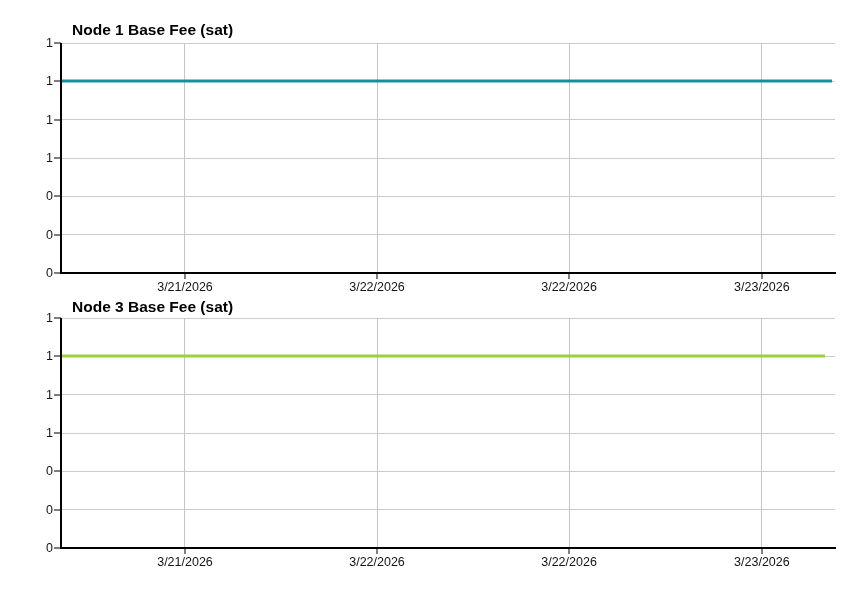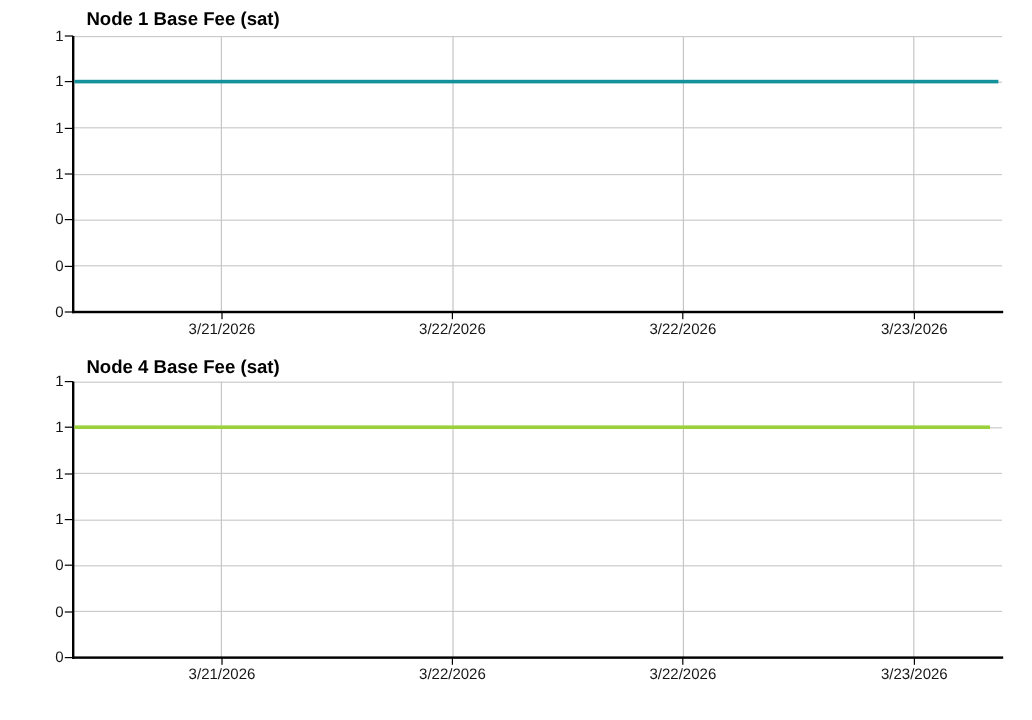--- a/index.html
+++ b/index.html
@@ -9,21 +9,21 @@
     height: 600px;
     background: #FFFFFF;
     overflow: hidden;
     font-family: "Liberation Sans", sans-serif;
   }
   .chart {
     position: absolute;
     left: 0;
     width: 860px;
   }
-  #chart0 { top: 2px;     height: 290px; }
+  #chart0 { top: 15px;     height: 290px; }
   #chart1 { top: 290px; height: 310px; }
   .chart-title {
     position: absolute;
     left: 72px;
     font-size: 15.5px;
     font-weight: 700;
     color: #000000;
     white-space: nowrap;
   }
   #chart0 .chart-title { top: 6px; }
@@ -144,21 +144,21 @@
       <div class="vgrid" style="left: calc(90.56% - 0.5px);"></div>
       <div class="xtick" style="left: 90.56%;"></div>
       <div class="xlab" style="left: 90.56%;">3/23/2026</div>
       <div class="spine-left"></div>
       <div class="spine-bottom"></div>
       <div class="dataline" style="top: 16.6667%; width: 99.5%; background: rgb(20, 146, 156);"></div>
     </div>
 </div>
 
 <div id="chart1" class="chart">
-  <div class="chart-title">Node 4 Base Fee (sat)</div>
+  <div class="chart-title">Node 3 Base Fee (sat)</div>
   <div class="plot">
       <div class="hgrid" style="top: calc(0% - 0.5px);"></div>
       <div class="ytick" style="top: 0%;"></div>
       <div class="ylab" style="top: 0%;">1</div>
       <div class="hgrid" style="top: calc(16.6667% - 0.5px);"></div>
       <div class="ytick" style="top: 16.6667%;"></div>
       <div class="ylab" style="top: 16.6667%;">1</div>
       <div class="hgrid" style="top: calc(33.3333% - 0.5px);"></div>
       <div class="ytick" style="top: 33.3333%;"></div>
       <div class="ylab" style="top: 33.3333%;">1</div>

